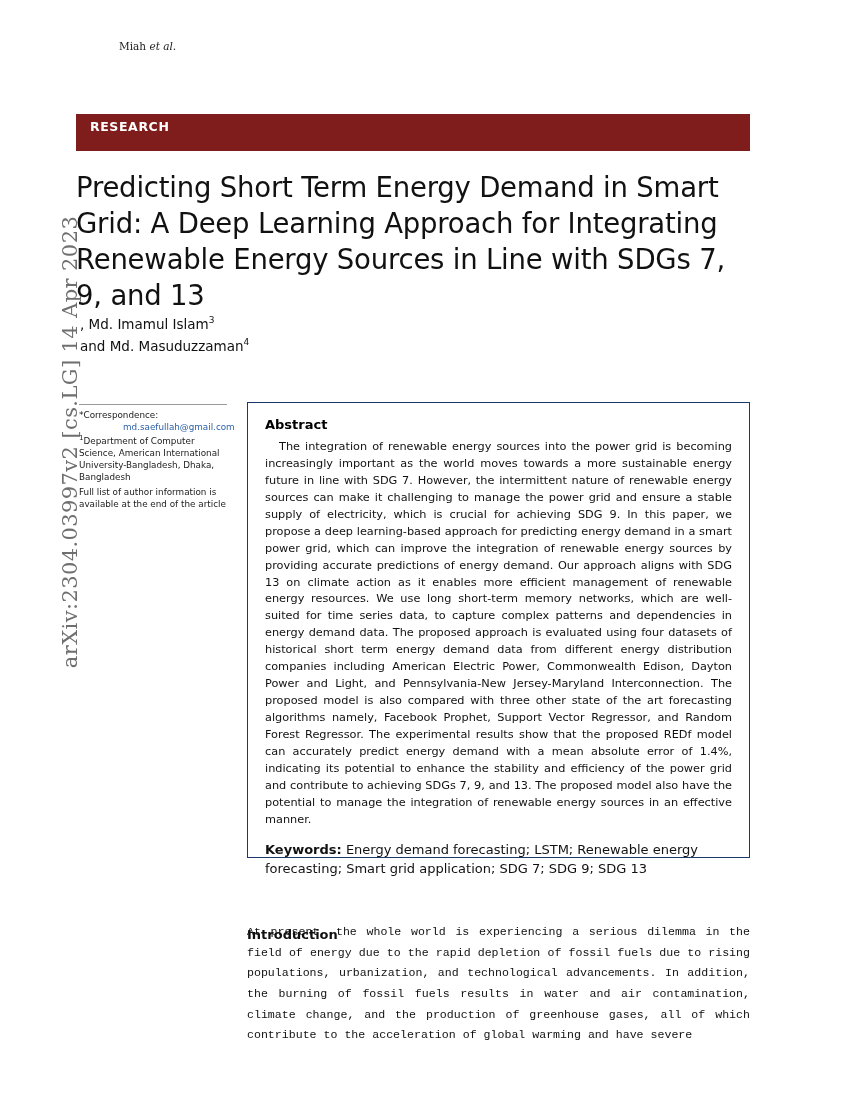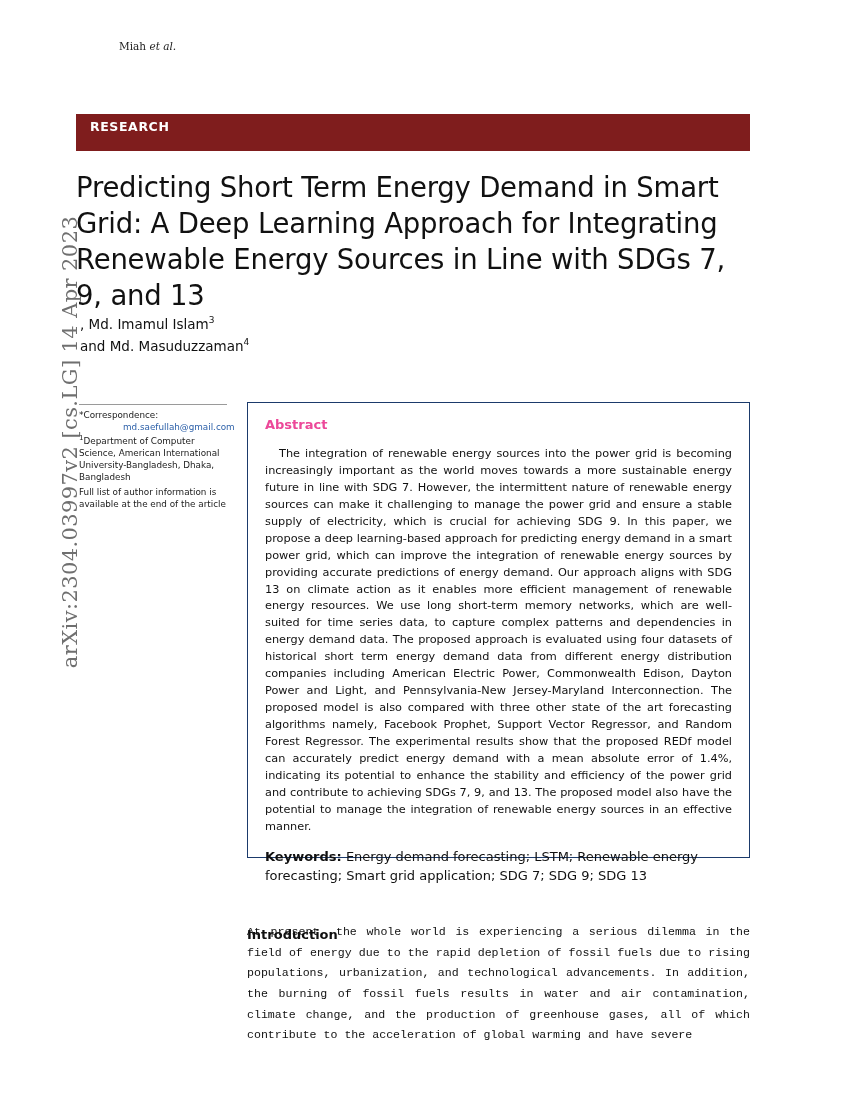--- a/index.html
+++ b/index.html
@@ -130,22 +130,22 @@
     border: 1px solid #1b3a6b;
     box-sizing: border-box;
     background: #ffffff;
   }
   .abstract-inner {
     padding: 14px 17px 10px 17px;
   }
   .abstract-title {
     font-size: 13px;
     font-weight: bold;
-    color: #ec4899;
-    margin-bottom: 14px;
+    color: #000000;
+    margin-bottom: 7px;
   }
   .abstract-body {
     font-size: 11.3px;
     line-height: 1.50;
     text-align: justify;
     color: #111111;
     text-indent: 14px;
   }
   .keywords {
     margin-top: 11px;

